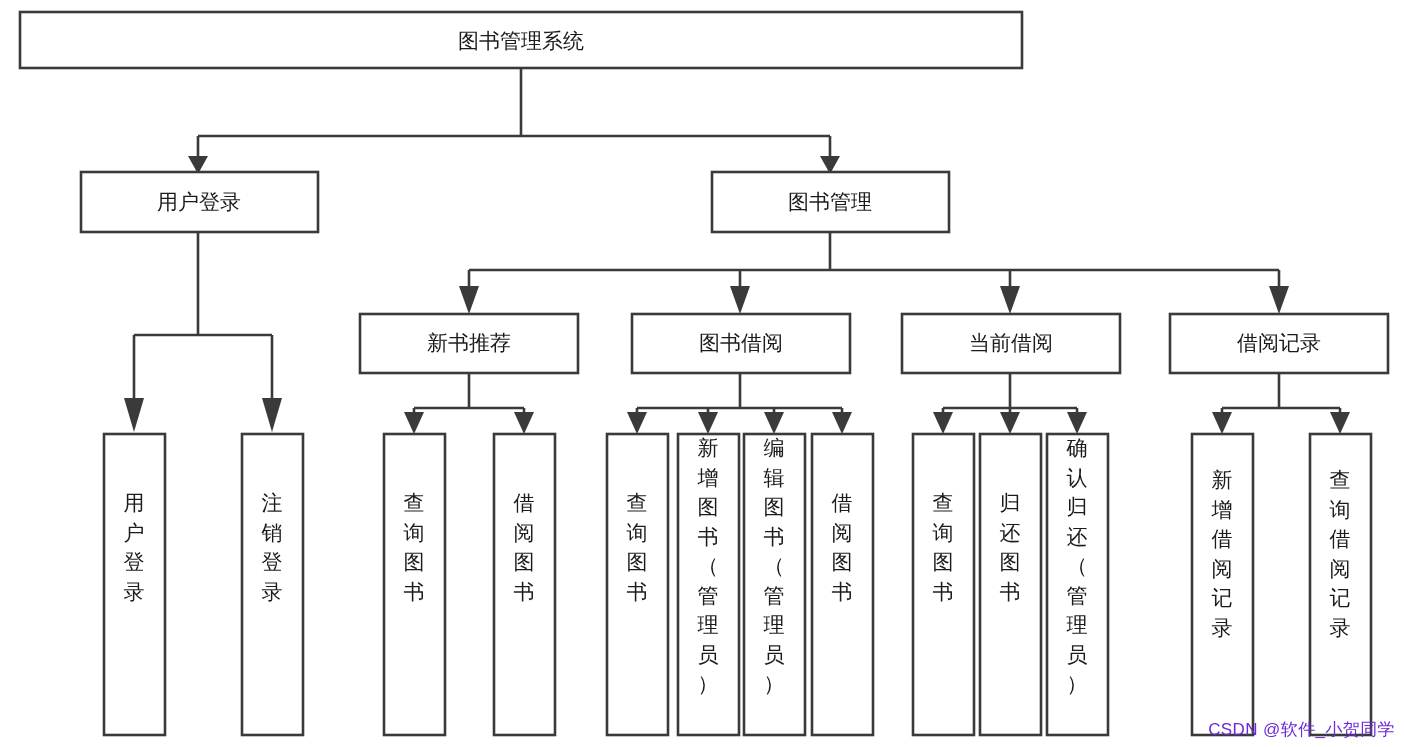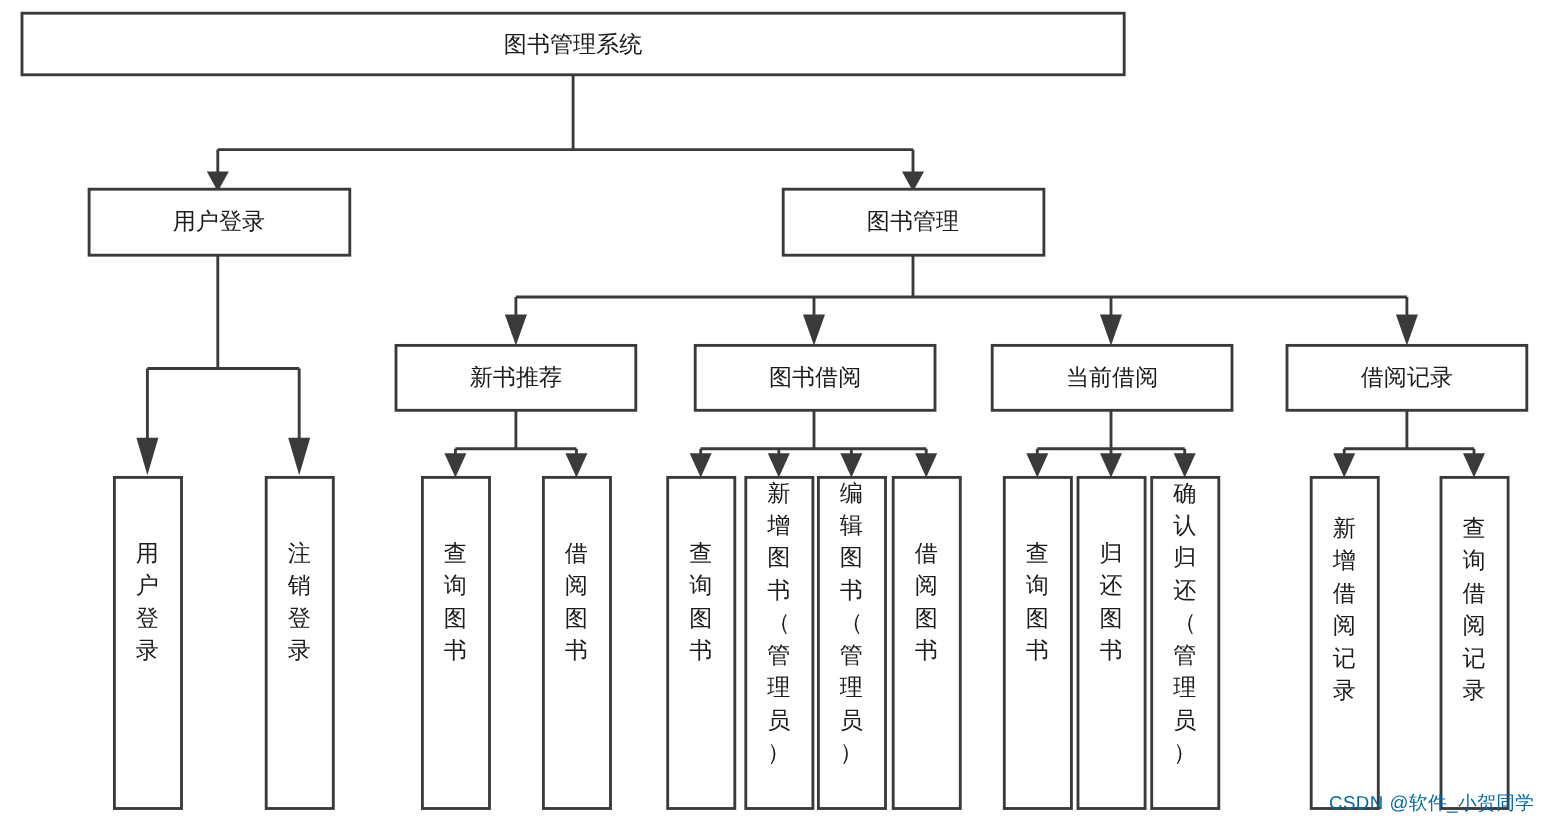--- a/index.html
+++ b/index.html
@@ -53,21 +53,21 @@
     font-family: "Liberation Sans", "DejaVu Sans", sans-serif;
     font-size: 21px;
     text-anchor: middle;
   }
   .watermark {
     position: absolute;
     right: 10px;
     bottom: 6px;
     font-family: "Liberation Sans", "DejaVu Sans", sans-serif;
     font-size: 17px;
-    color: #0369a1;
+    color: #6d28d9;
     letter-spacing: 0.4px;
     white-space: nowrap;
     pointer-events: none;
   }
 </style>
 </head>
 <body>
 
 <div id="diagram-root">
 

